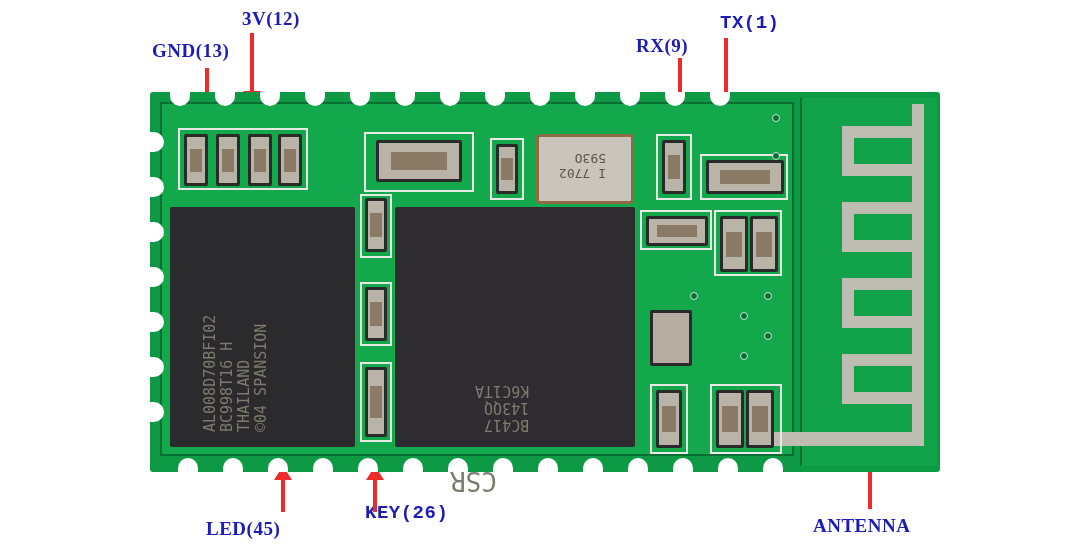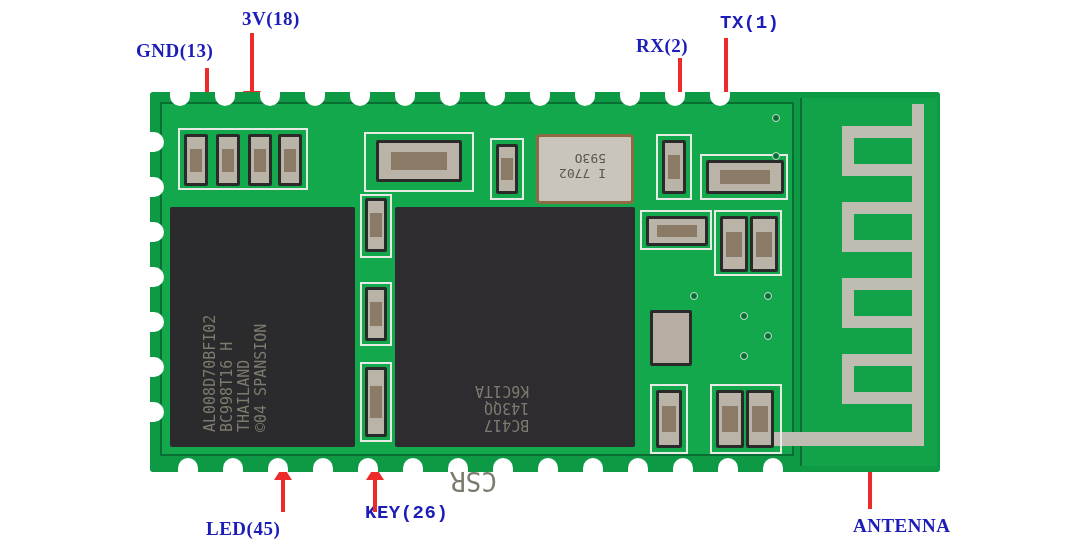--- a/index.html
+++ b/index.html
@@ -21,39 +21,39 @@
   .smd { position:absolute; background:#b9b3a8; border:3px solid #2a2a2a; border-radius:2px; }
   .smd .body { position:absolute; left:15%; right:15%; top:25%; bottom:25%; background:#8b7a66; }
   .crystal { position:absolute; background:#c9c4bc; border:3px solid #8e6b43; border-radius:4px; }
   .crystal-text { position:absolute; color:#5a564e; font-family:"DejaVu Sans Mono", monospace; font-size:13px; transform:rotate(180deg); white-space:pre; line-height:15px; }
   .ant-trace { position:absolute; background:#bfbcb2; }
   .via { position:absolute; width:6px; height:6px; border-radius:50%; background:#0a6e32; border:1px solid #cde8d6; }
 </style>
 </head>
 <body>
 
-<div class="label" style="left:136px;top:40px;">GND(13)</div>
+<div class="label" style="left:152px;top:40px;">GND(13)</div>
 <div class="arrow down" style="left:205px;top:68px;height:26px;"></div>
 
-<div class="label" style="left:242px;top:8px;">3V(18)</div>
+<div class="label" style="left:242px;top:8px;">3V(12)</div>
 <div class="arrow down" style="left:250px;top:33px;height:60px;"></div>
 
-<div class="label" style="left:636px;top:35px;">RX(2)</div>
+<div class="label" style="left:636px;top:35px;">RX(9)</div>
 <div class="arrow down" style="left:678px;top:58px;height:36px;"></div>
 
 <div class="label" style="left:720px;top:12px;font-family:Liberation Mono, monospace;">TX(1)</div>
 <div class="arrow down" style="left:724px;top:38px;height:58px;"></div>
 
 <div class="label" style="left:206px;top:518px;">LED(45)</div>
 <div class="arrow up" style="left:281px;top:478px;height:34px;"></div>
 
 <div class="label" style="left:365px;top:502px;font-family:Liberation Mono, monospace;">KEY(26)</div>
 <div class="arrow up" style="left:373px;top:478px;height:34px;"></div>
 
-<div class="label" style="left:813px;top:515px;margin-left:40px;">ANTENNA</div>
+<div class="label" style="left:813px;top:515px;">ANTENNA</div>
 <div class="arrow up" style="left:868px;top:464px;height:45px;"></div>
 
 <div class="pcb">
   <div class="pcb-inner"></div>
 
   <div class="notch" style="left:20px;top:0;"></div>
   <div class="notch" style="left:65px;top:0;"></div>
   <div class="notch" style="left:110px;top:0;"></div>
   <div class="notch" style="left:155px;top:0;"></div>
   <div class="notch" style="left:200px;top:0;"></div>

